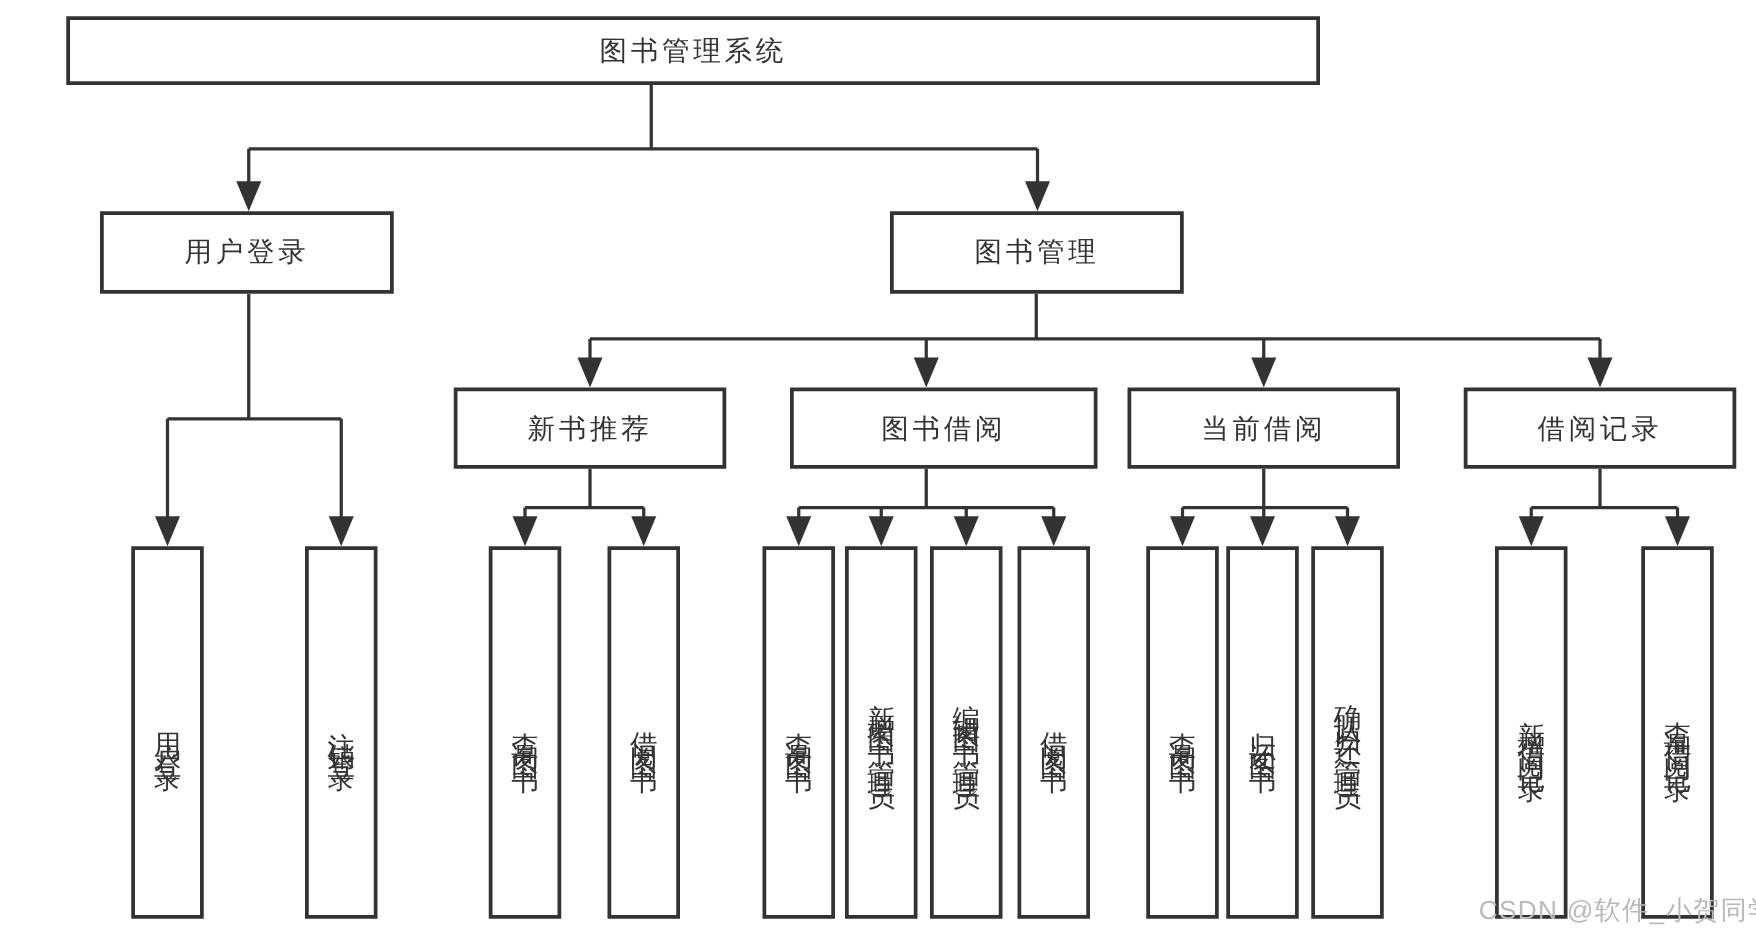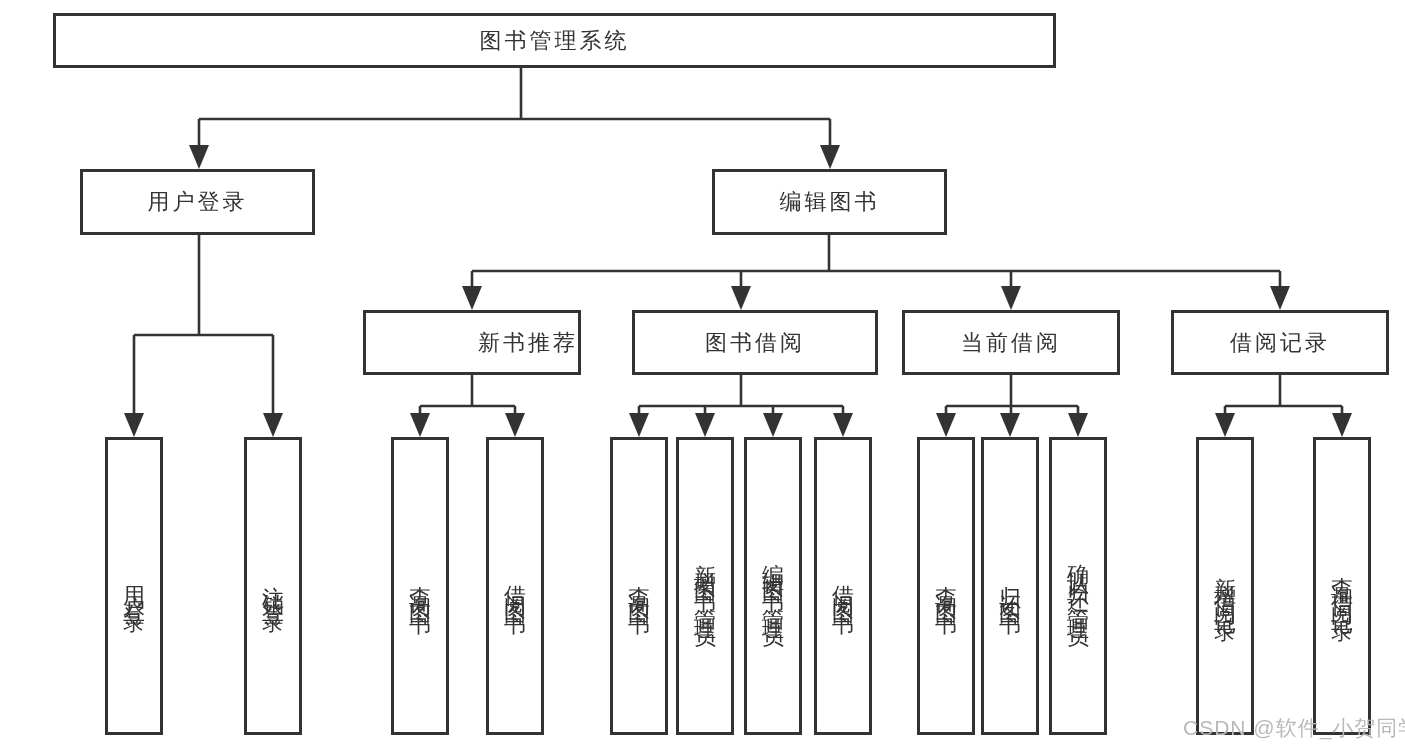--- a/index.html
+++ b/index.html
@@ -40,21 +40,21 @@
     writing-mode: vertical-lr;
     text-orientation: mixed;
     letter-spacing: 9px;
     line-height: 1;
     white-space: normal;
   }
   
   .n-root            { left: 21px;   top: 13px;  width: 1003px; height: 55px; margin-left: 32px; }
   .n-l2-login        { left: 80px;   top: 169px; width: 235px;  height: 66px; }
   .n-l2-books        { left: 712px;  top: 169px; width: 235px;  height: 66px; }
-  .n-l3-new          { left: 363px;  top: 310px; width: 218px;  height: 65px; justify-content: flex-end; }
+  .n-l3-new          { left: 363px;  top: 310px; width: 218px;  height: 65px; }
   .n-l3-borrow       { left: 632px;  top: 310px; width: 246px;  height: 65px; }
   .n-l3-current      { left: 902px;  top: 310px; width: 218px;  height: 65px; }
   .n-l3-records      { left: 1171px; top: 310px; width: 218px;  height: 65px; }
   .leaf              { top: 437px; width: 58px; height: 298px; }
   .n-leaf-user-login { left: 105px; }
   .n-leaf-logout     { left: 244px; }
   .n-leaf-nq         { left: 391px; }
   .n-leaf-nb         { left: 486px; }
   .n-leaf-bq         { left: 610px; }
   .n-leaf-ba         { left: 676px; }
@@ -122,21 +122,21 @@
   </svg>
 
   <div class="box n-root">
     <span class="lbl">图书管理系统</span>
   </div>
 
   <div class="box n-l2-login">
     <span class="lbl">用户登录</span>
   </div>
   <div class="box n-l2-books">
-    <span class="lbl">编辑图书</span>
+    <span class="lbl">图书管理</span>
   </div>
 
   <div class="box n-l3-new">
     <span class="lbl">新书推荐</span>
   </div>
   <div class="box n-l3-borrow">
     <span class="lbl">图书借阅</span>
   </div>
   <div class="box n-l3-current">
     <span class="lbl">当前借阅</span>

